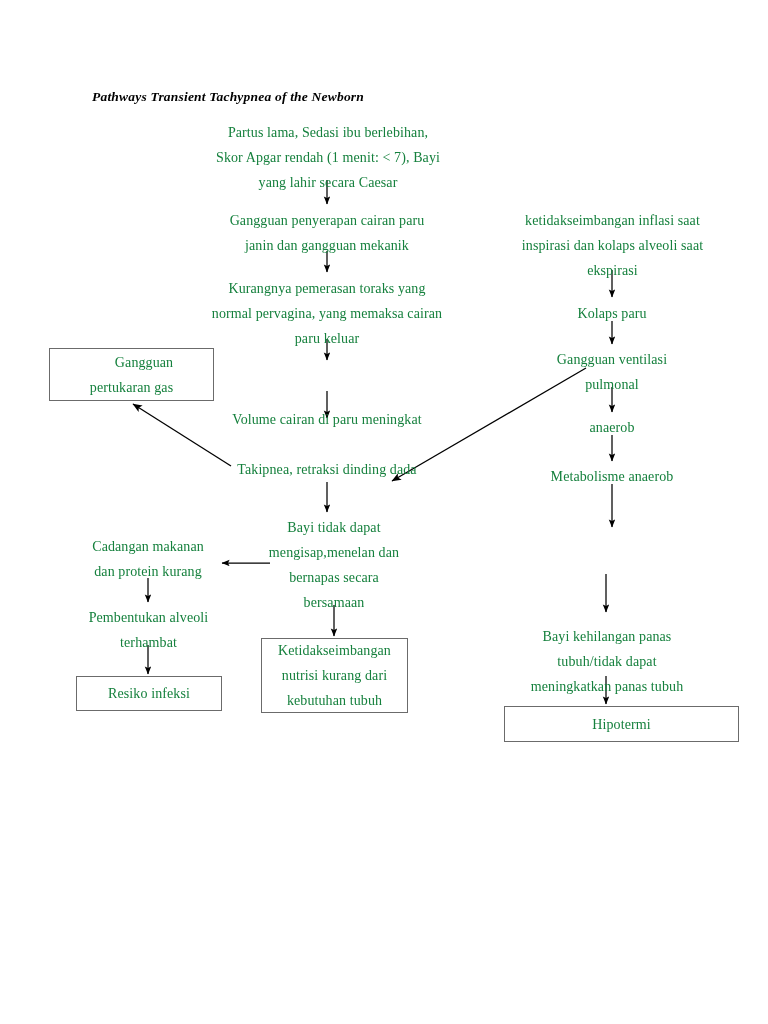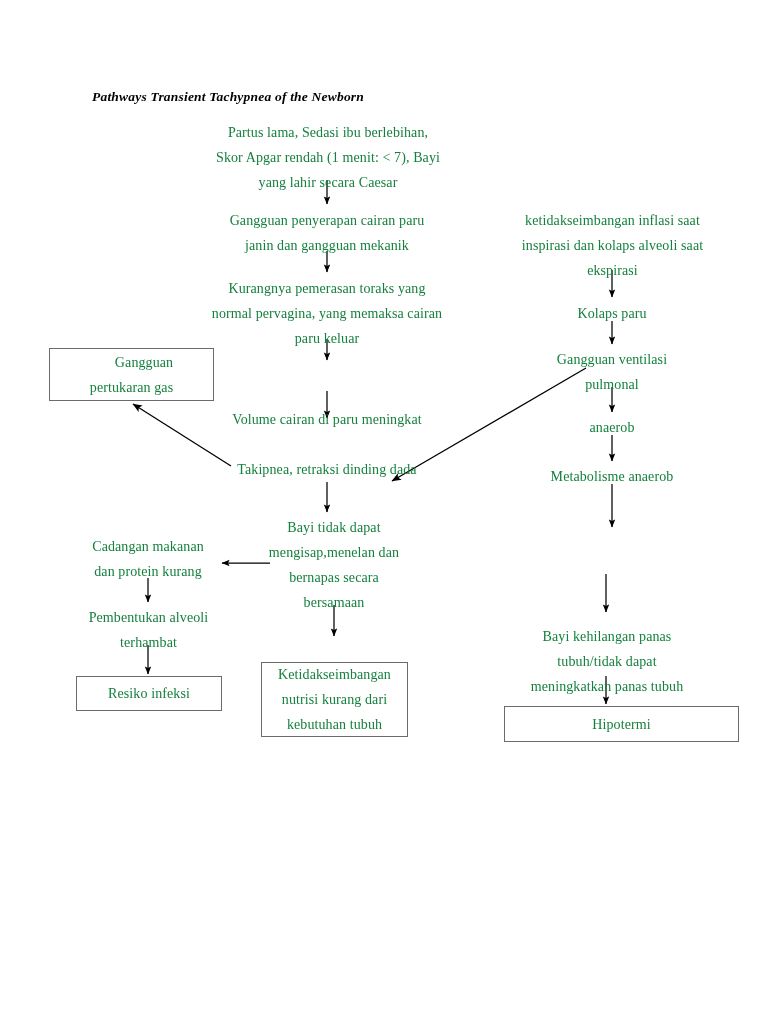--- a/index.html
+++ b/index.html
@@ -113,21 +113,21 @@
 
   <div class="node" style="left:202px; top:363px; width:250px;margin-top:44px;">Volume cairan di paru meningkat</div>
 
   <div class="node" style="left:202px; top:421px; width:250px;margin-top:36px;">Takipnea, retraksi dinding dada</div>
 
   <div class="node" style="left:244px; top:515px; width:180px;">Bayi tidak dapat
 mengisap,menelan dan
 bernapas secara
 bersamaan</div>
 
-  <div class="node boxed" style="left:261px; top:638px; width:147px; height:75px;margin-top:24px;">
+  <div class="node boxed" style="left:261px; top:638px; width:147px; height:75px;">
     <span>Ketidakseimbangan
 nutrisi kurang dari
 kebutuhan tubuh</span>
   </div>
 
   <div class="node" style="left:500px; top:208px; width:225px;">ketidakseimbangan inflasi saat
 inspirasi dan kolaps alveoli saat
 ekspirasi</div>
 
   <div class="node" style="left:527px; top:301px; width:170px;">Kolaps paru</div>

